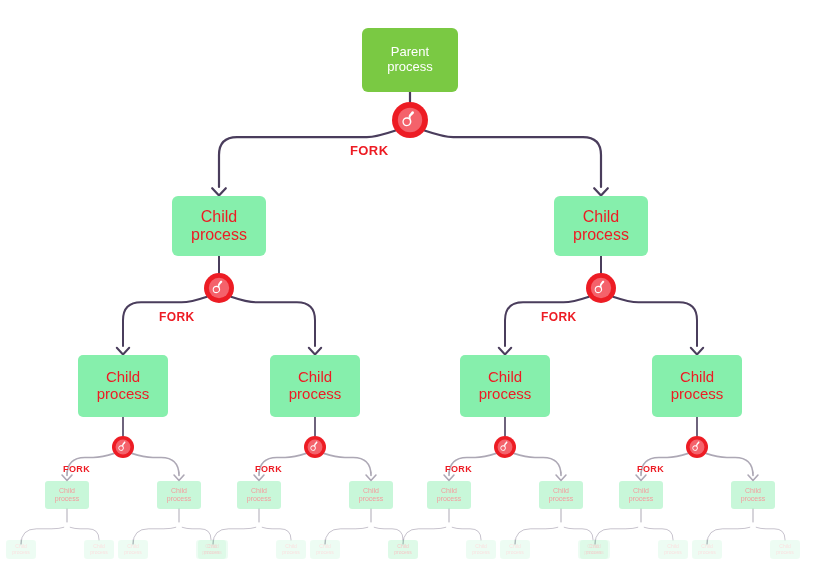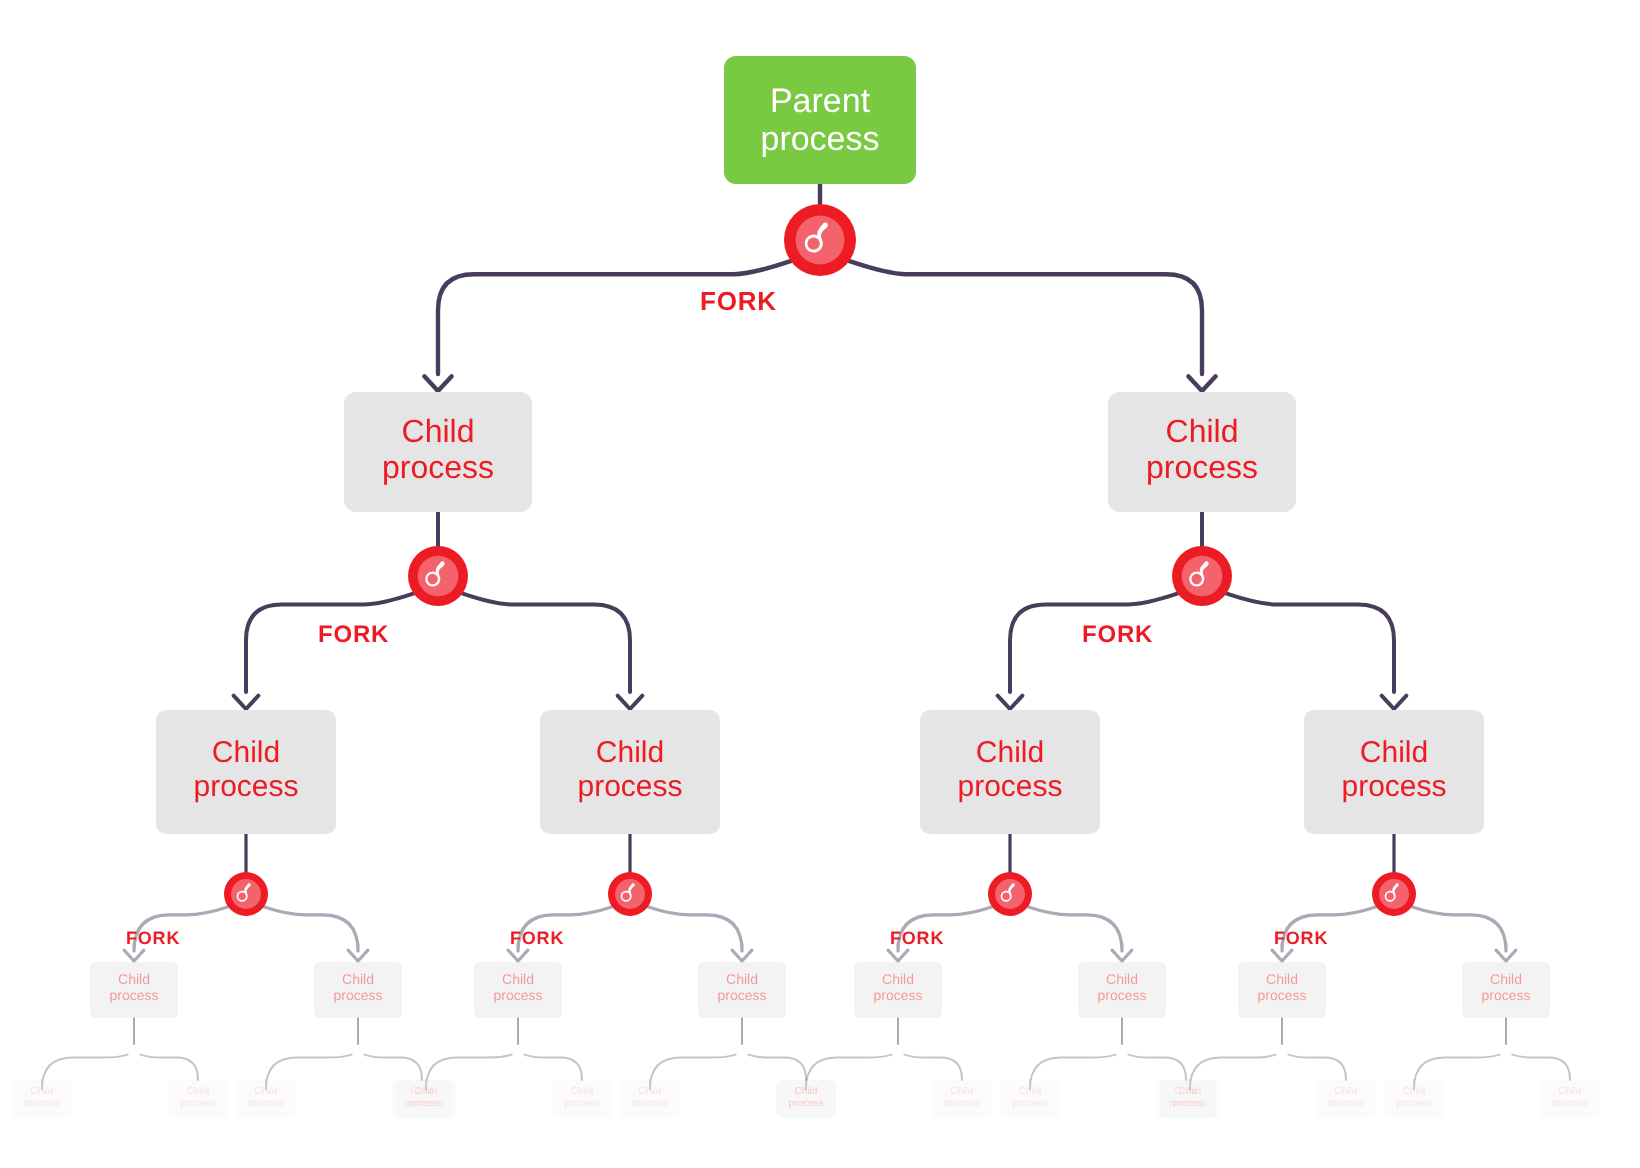--- a/index.html
+++ b/index.html
@@ -24,21 +24,21 @@
     border-radius:6px;
     line-height:1.12;
   }
   .node .ln{display:block;white-space:nowrap;}
   .n-parent{
     background:#7AC943;
     color:#ffffff;
     font-weight:400;
   }
   .n-child{
-    background:#e5e5e5;
+    background:#86efac;
     color:#ED1C24;
     font-weight:400;
   }
   .forklabel{
     position:absolute;
     color:#ED1C24;
     font-weight:700;
     letter-spacing:.4px;
     text-align:left;
     white-space:nowrap;
@@ -162,21 +162,21 @@
       <div class="forkicon" style="left: 686px; top: 436px; width: 22px; height: 22px; opacity: 1;">
         <svg width="22" height="22" viewBox="0 0 36 36">
           <circle cx="18" cy="18" r="18" fill="#ED1C24"></circle>
           <circle cx="18" cy="18" r="12.2" fill="#F4626B"></circle>
           <path d="M20.6 9.2 C21.6 9.2 22.2 10.0 21.9 10.9 C21.6 11.9 20.4 12.6 19.6 13.4 C18.6 14.4 18.3 15.4 18.6 16.6 C18.8 17.6 19.4 18.4 19.4 19.6 C19.4 22.2 17.3 24.3 14.8 24.3 C12.3 24.3 10.4 22.3 10.4 19.8 C10.4 17.3 12.4 15.3 14.9 15.3 C15.6 15.3 16.2 15.4 16.7 15.7 C16.5 14.4 16.8 13.2 17.6 12.2 C18.3 11.2 19.2 10.4 19.6 9.7 C19.8 9.4 20.1 9.2 20.6 9.2 Z" fill="#ffffff"></path>
           <circle cx="14.8" cy="19.8" r="3.1" fill="#F4626B"></circle>
         </svg>
       </div>
     </div>
   <div id="nodes">
-      <div class="node n-parent" style="left: 362px; top: 28px; width: 96px; height: 64px; font-size: 17px; opacity: 1; border-radius: 6px;">
+      <div class="node n-parent" style="left: 362px; top: 28px; width: 96px; height: 64px; font-size: 13px; opacity: 1; border-radius: 6px;">
         <span class="ln">Parent</span>
         <span class="ln">process</span>
       </div>
       <div class="node n-child" style="left: 172px; top: 196px; width: 94px; height: 60px; font-size: 16px; opacity: 1; border-radius: 6px;">
         <span class="ln">Child</span>
         <span class="ln">process</span>
       </div>
       <div class="node n-child" style="left: 554px; top: 196px; width: 94px; height: 60px; font-size: 16px; opacity: 1; border-radius: 6px;">
         <span class="ln">Child</span>
         <span class="ln">process</span>

